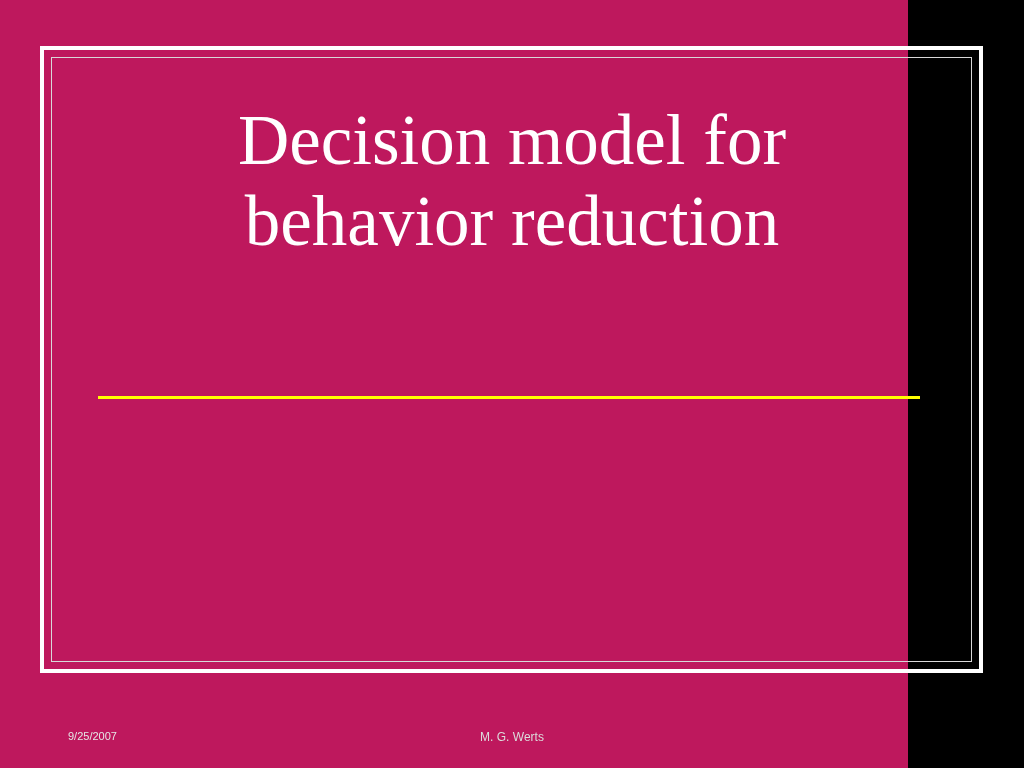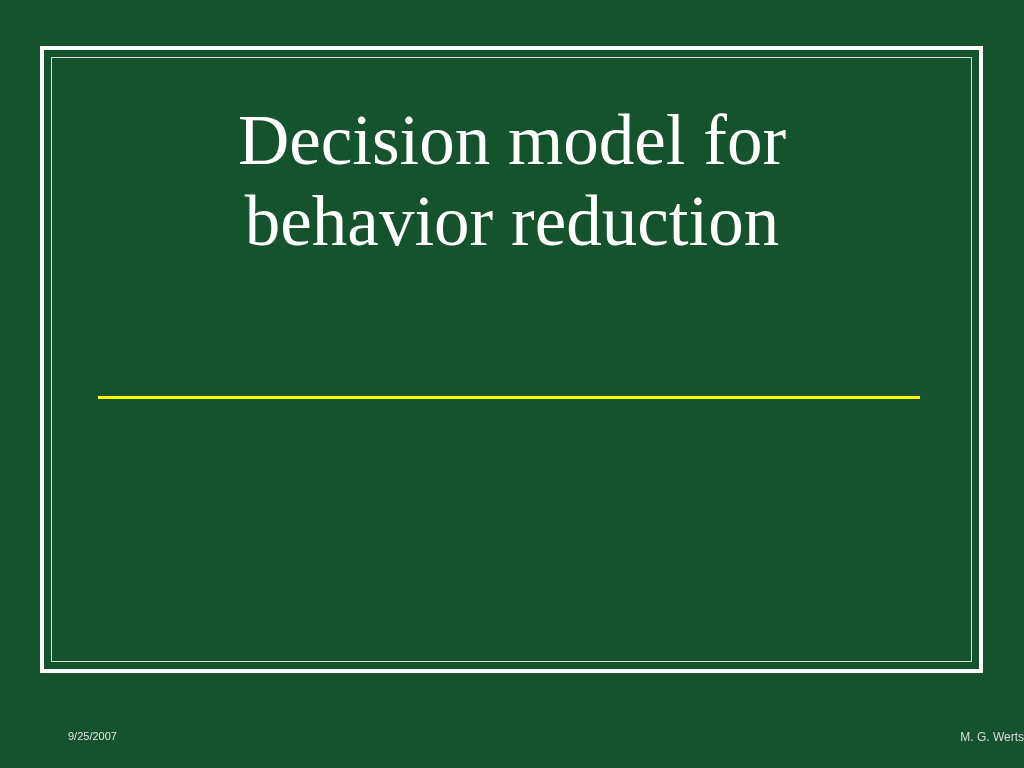--- a/index.html
+++ b/index.html
@@ -13,23 +13,23 @@
     height: 768px;
     overflow: hidden;
     font-family: "Liberation Sans", sans-serif;
     position: relative;
   }
 
   .slide {
     position: absolute;
     left: 0;
     top: 0;
-    width: 1024px;
+    width: 908px;
     height: 768px;
-    background: #14532d;
+    background: #be185d;
   }
 
   
   .frame-outer {
     position: absolute;
     left: 40px;
     top: 46px;
     width: 943px;
     height: 627px;
     border: 4px solid #ffffff;
@@ -91,21 +91,21 @@
     font-family: "Liberation Sans", sans-serif;
     font-size: 11px;
     color: #e6e6e6;
     white-space: nowrap;
   }
   .footer-author {
     position: absolute;
     left: 0;
     top: 0;
     width: 1024px;
-    text-align: right;
+    text-align: center;
     font-family: "Liberation Sans", sans-serif;
     font-size: 12px;
     color: #dcdcdc;
     white-space: nowrap;
   }
 </style>
 </head>
 <body>
 
 <div class="slide">

